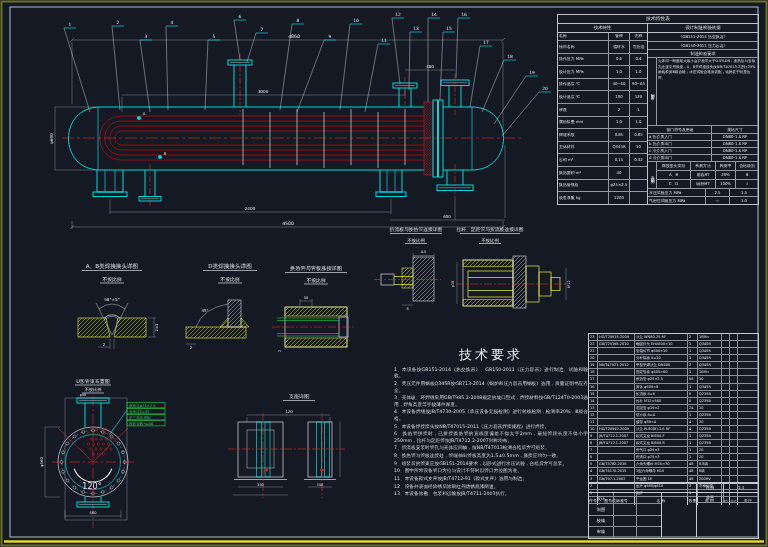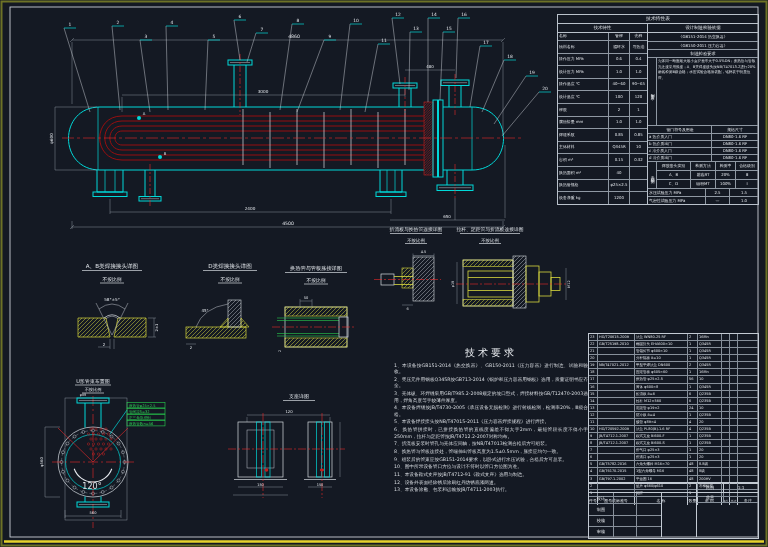--- a/index.html
+++ b/index.html
@@ -55,21 +55,21 @@
   .ndt-row>div:nth-child(3){width:19px;}
   .ndt-row>div:nth-child(4){flex:1;border-right:none;}
   .sp-tr{display:flex;height:7px;line-height:7px;border-bottom:1px solid #8f98a3;}
   .sp-tr:last-child{border-bottom:none;}
   .sp-tr>div{overflow:hidden;white-space:nowrap;}
   .sp-tr>div:nth-child(1){width:56px;border-right:1px solid #8f98a3;padding-left:1px;}
   .sp-tr>div:nth-child(2){width:23px;border-right:1px solid #8f98a3;text-align:center;}
   .sp-tr>div:nth-child(3){flex:1;text-align:center;}
   
   .tech{position:absolute;left:394px;top:346px;width:194px;height:191px;color:#d8dce1;font-size:4.7px;line-height:1.38;overflow:hidden;}
-  .tech-title{text-align:center;font-size:10px;letter-spacing:3px;margin-bottom:3px;color:#eaedf1;}
+  .tech-title{text-align:center;font-size:13px;letter-spacing:3px;margin-bottom:3px;color:#eaedf1;}
   .tech-item{margin-bottom:1.2px;text-align:justify;}
   
   .bom{position:absolute;left:588px;top:333px;width:169px;height:149px;border:1px solid #c3cad3;font-size:3.5px;color:#dfe3e8;}
   .bm-r{display:grid;grid-template-columns:9px 37px 53px 10px 24px 8px 8px 1fr;height:6.08px;border-bottom:1px solid #87909b;line-height:6.08px;}
   .bm-r>div{border-right:1px solid #87909b;overflow:hidden;white-space:nowrap;padding-left:1px;}
   .bm-r>div:last-child{border-right:none;}
   .bm-f{display:grid;grid-template-columns:9px 37px 53px 10px 24px 8px 8px 1fr;height:8px;line-height:8px;font-size:3.9px;text-align:center;}
   .bm-f>div{border-right:1px solid #c3cad3;overflow:hidden;white-space:nowrap;}
   .bm-f>div:last-child{border-right:none;}
   .bm-f .sm{font-size:2.8px;}

